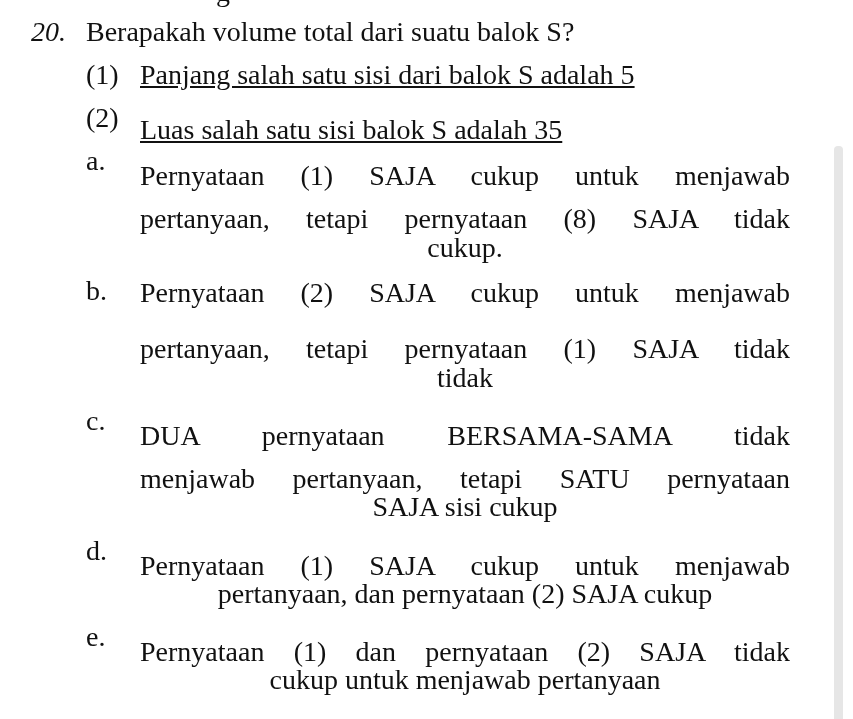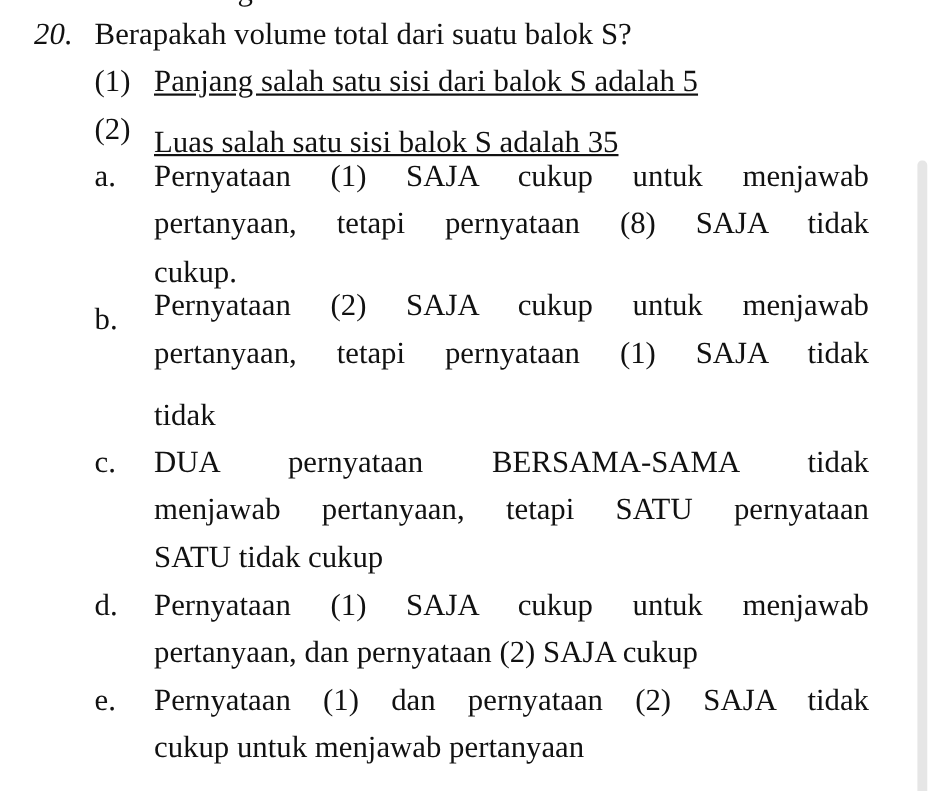--- a/index.html
+++ b/index.html
@@ -11,22 +11,22 @@
   }
   .cut-glyph {
     position: absolute; left: 216px; top: -22px; font-size: 28px; line-height: 28px;
   }
   .line { position: absolute; white-space: nowrap; line-height: 43px; height: 43px; }
   .qnum { left: 31px; font-style: italic; }
   .qtext { left: 86px; }
   .snum { left: 86px; }
   .stext { left: 140px; text-decoration: underline; }
   .olab { left: 86px; }
-  .otext { left: 140px; width: 650px; }
-  .justify { text-align: justify; text-align-last: justify; white-space: normal; }
+  .otext { left: 140px; width: 650px; text-align: center; }
+  .justify { text-align: justify; text-align-last: justify; white-space: normal; margin-top: 15px; }
   .scrolltrack {
     position: absolute; left: 834px; top: 146px; width: 9px; height: 573px;
     background: #e6e6e6; border-radius: 4px 4px 0 0;
   }
 </style>
 </head>
 <body>
 
 <span class="cut-glyph">g</span>
 
@@ -43,29 +43,29 @@
   <div>
     <span class="line olab" style="top:139px">a.</span>
     <span class="line otext justify" style="top:139px">Pernyataan (1) SAJA cukup untuk menjawab</span>
     <span class="line otext justify" style="top:182px">pertanyaan, tetapi pernyataan (8) SAJA tidak</span>
     <span class="line otext" style="top:226px">cukup.</span>
   </div>
 
   <div>
     <span class="line olab" style="top:269px">b.</span>
     <span class="line otext justify" style="top:256px">Pernyataan (2) SAJA cukup untuk menjawab</span>
-    <span class="line otext justify" style="top:300px">pertanyaan, tetapi pernyataan (1) SAJA tidak</span>
+    <span class="line otext justify" style="top:312px">pertanyaan, tetapi pernyataan (1) SAJA tidak</span>
     <span class="line otext" style="top:356px">tidak</span>
   </div>
 
   <div>
     <span class="line olab" style="top:399px">c.</span>
     <span class="line otext justify" style="top:399px">DUA pernyataan BERSAMA-SAMA tidak</span>
     <span class="line otext justify" style="top:442px">menjawab pertanyaan, tetapi SATU pernyataan</span>
-    <span class="line otext" style="top:485px">SATU tidak cukup</span>
+    <span class="line otext" style="top:485px">SAJA sisi cukup</span>
   </div>
 
   <div>
     <span class="line olab" style="top:529px">d.</span>
     <span class="line otext justify" style="top:529px">Pernyataan (1) SAJA cukup untuk menjawab</span>
     <span class="line otext" style="top:572px">pertanyaan, dan pernyataan (2) SAJA cukup</span>
   </div>
 
   <div>
     <span class="line olab" style="top:615px">e.</span>

